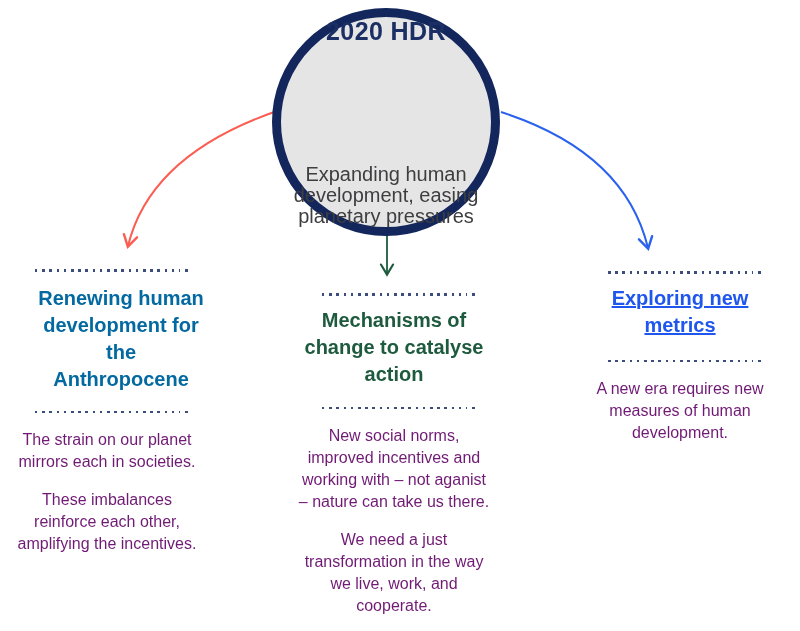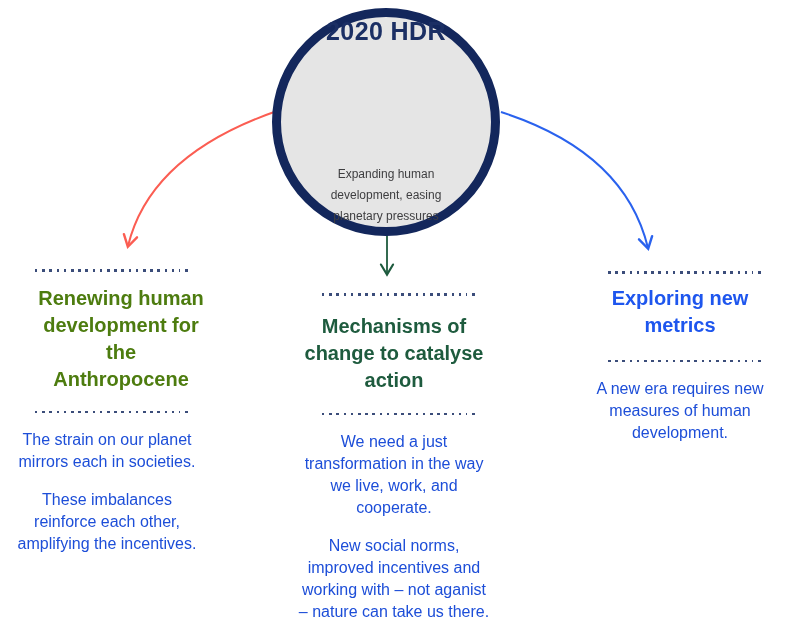--- a/index.html
+++ b/index.html
@@ -31,21 +31,21 @@
     text-align: center;
   }
   .circle-title {
     font-size: 25px;
     font-weight: bold;
     color: #1b2f64;
     letter-spacing: 0.4px;
   }
   .circle-sub {
     margin-top: 4px;
-    font-size: 12px;
+    font-size: 20px;
     line-height: 21px;
     color: #3e3e40;
     white-space: pre-line;
   }
 
   .col {
     position: absolute;
     width: 214px;
     text-align: center;
   }
@@ -67,32 +67,32 @@
   }
 
   .col h2 {
     margin: 0;
     font-size: 20px;
     line-height: 27px;
     font-weight: bold;
     white-space: pre-line;
   }
   .col-left  h2 { margin-top: 13px; }
-  .col-mid   h2 { margin-top: 17px; }
+  .col-mid   h2 { margin-top: 11px; }
   .col-right h2 { margin-top: 11px; }
 
   .col .dots2 { margin-top: 18px; }
   .col-mid .dots2 { margin-top: 19px; }
   .col-right .dots2 { margin-top: 21px; }
 
   .col p {
     margin: 16px 0 0;
     font-size: 16px;
     line-height: 22px;
-    color: #1d4ed8;
+    color: #701a75;
     white-space: pre-line;
   }
 </style>
 </head>
 <body>
 
 <div class="canvas">
 
   <svg class="arrows" viewBox="0 0 800 631" xmlns="http://www.w3.org/2000/svg">
     <defs>
@@ -113,50 +113,50 @@
 
   <div class="circle">
     <div class="circle-title">2020 HDR</div>
     <div class="circle-sub">Expanding human
 development, easing
 planetary pressures</div>
   </div>
 
   <section class="col col-left">
     <div class="dots dots1"></div>
-    <h2 style="color: #4d7c0f; padding-left: 28px;">Renewing human
+    <h2 style="color: #0369a1; padding-left: 28px;">Renewing human
 development for the
 Anthropocene</h2>
     <div class="dots dots2"></div>
     <p>The strain on our planet
 mirrors each in societies.</p>
     <p>These imbalances
 reinforce each other,
 amplifying the incentives.</p>
   </section>
 
   <section class="col col-mid">
     <div class="dots dots1"></div>
     <h2 style="color: rgb(30, 91, 62);">Mechanisms of
 change to catalyse
 action</h2>
     <div class="dots dots2"></div>
+    <p>New social norms,
+improved incentives and
+working with – not aganist
+– nature can take us there.</p>
     <p>We need a just
 transformation in the way
 we live, work, and
 cooperate.</p>
-    <p>New social norms,
-improved incentives and
-working with – not aganist
-– nature can take us there.</p>
   </section>
 
   <section class="col col-right">
     <div class="dots dots1"></div>
-    <h2 style="color: rgb(30, 86, 238);">Exploring new
+    <h2 style="color: rgb(30, 86, 238); text-decoration: underline;">Exploring new
 metrics</h2>
     <div class="dots dots2"></div>
     <p>A new era requires new
 measures of human
 development.</p>
   </section>
 
 </div>
 
 </body></html>

